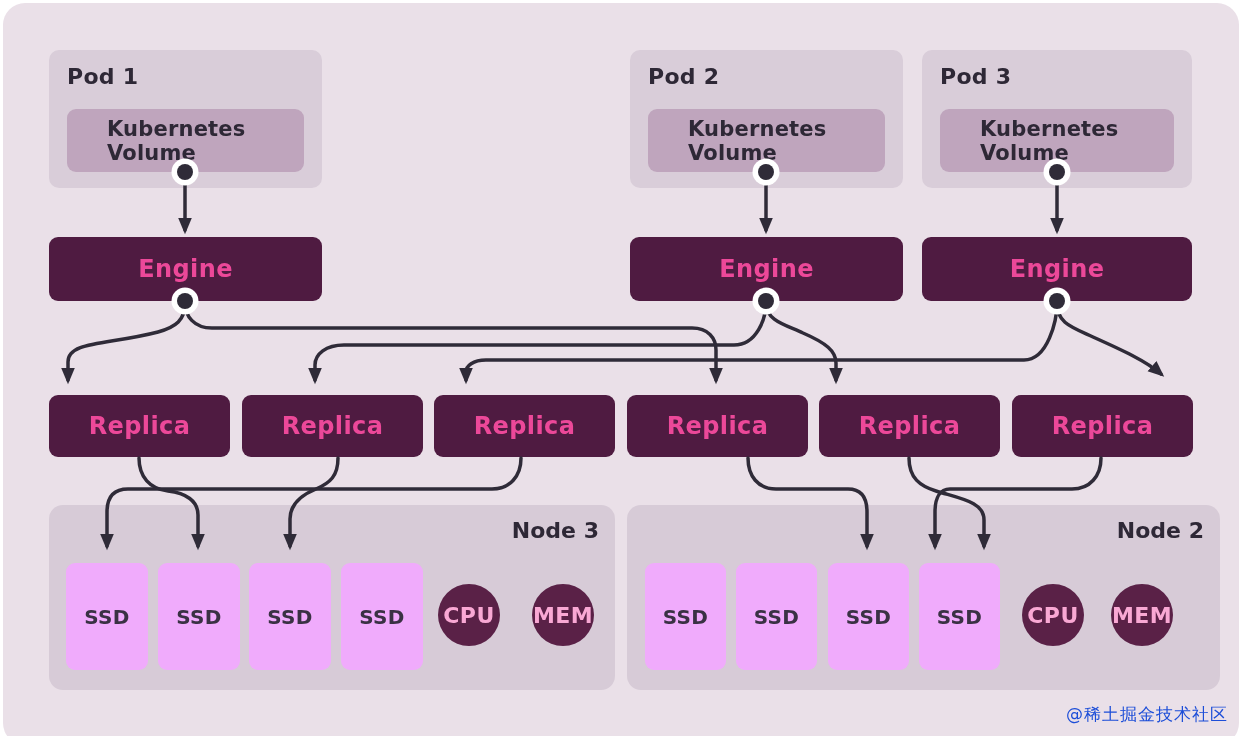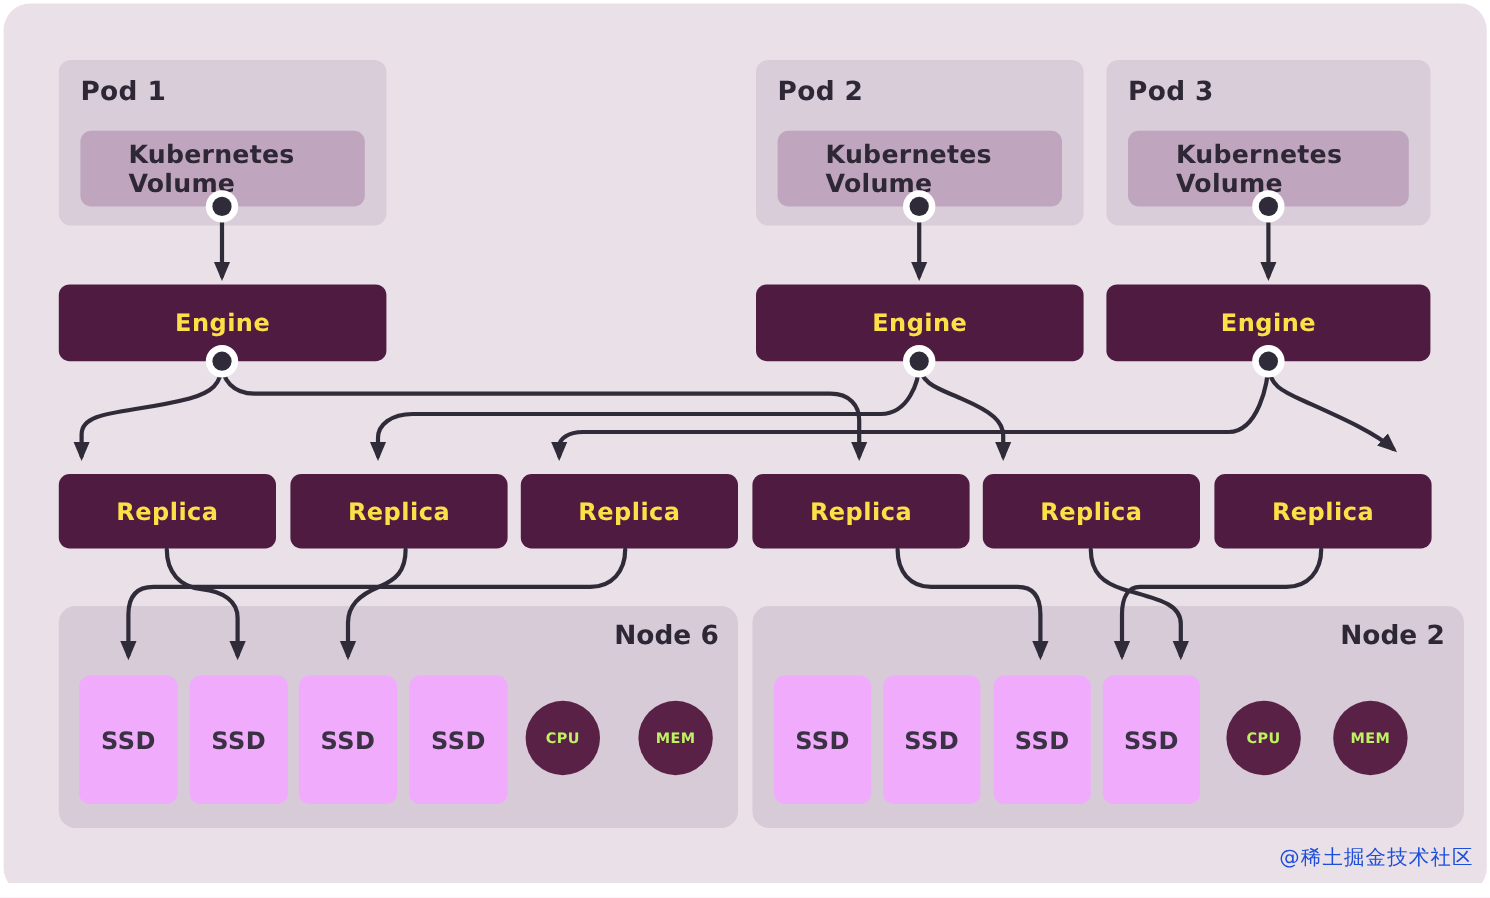--- a/index.html
+++ b/index.html
@@ -25,37 +25,37 @@
   }
   .kv-label{font-size:21px;font-weight:bold;color:#2e2836;letter-spacing:.2px;padding-left:40px;}
   .engine{
     position:absolute;top:237px;height:64px;background:#4f1b41;border-radius:9px;
     display:flex;align-items:center;justify-content:center;
   }
   .replica{
     position:absolute;top:395px;width:181px;height:62px;background:#4f1b41;border-radius:9px;
     display:flex;align-items:center;justify-content:center;
   }
-  .dark-label{font-size:20px;font-weight:bold;color:#fde047;letter-spacing:.4px;}
+  .dark-label{font-size:24px;font-weight:bold;color:#ec4899;letter-spacing:.4px;}
   .node{
     position:absolute;top:505px;height:185px;background:#d7cbd7;border-radius:14px;
   }
   .node-label{
     position:absolute;right:16px;top:13px;font-size:22px;font-weight:bold;color:#2e2836;
   }
   .ssd{
     position:absolute;top:58px;width:82px;height:107px;background:#f0abfc;border-radius:9px;
     display:flex;align-items:center;justify-content:center;text-align:right;
   }
   .ssd-label{font-size:20px;font-weight:bold;color:#3a3144;letter-spacing:.4px;}
   .chip{
     position:absolute;top:79px;width:62px;height:62px;background:#5a2147;border-radius:50%;
     display:flex;align-items:center;justify-content:center;
   }
-  .chip-label{font-size:12px;font-weight:bold;color:#bef264;letter-spacing:.4px;}
+  .chip-label{font-size:22px;font-weight:bold;color:#f9a8d4;letter-spacing:.4px;}
   #connector-layer{position:absolute;left:0;top:0;pointer-events:none;}
   #watermark{
     position:absolute;right:14px;top:703px;font-size:17px;color:#1d4ed8;letter-spacing:1px;
   }
 </style>
 </head>
 <body>
 
 <div id="stage">
   <div id="card"></div>
@@ -102,21 +102,21 @@
     <span class="dark-label">Replica</span>
   </div>
   <div class="replica" style="left:819px;">
     <span class="dark-label">Replica</span>
   </div>
   <div class="replica" style="left:1012px;">
     <span class="dark-label">Replica</span>
   </div>
 
   <div class="node" style="left:49px;width:566px;">
-    <div class="node-label">Node 6</div>
+    <div class="node-label">Node 3</div>
     <div class="ssd" style="left:17px;">
       <span class="ssd-label">SSD</span>
     </div>
     <div class="ssd" style="left:109px;">
       <span class="ssd-label">SSD</span>
     </div>
     <div class="ssd" style="left:200px;">
       <span class="ssd-label">SSD</span>
     </div>
     <div class="ssd" style="left:292px;">

